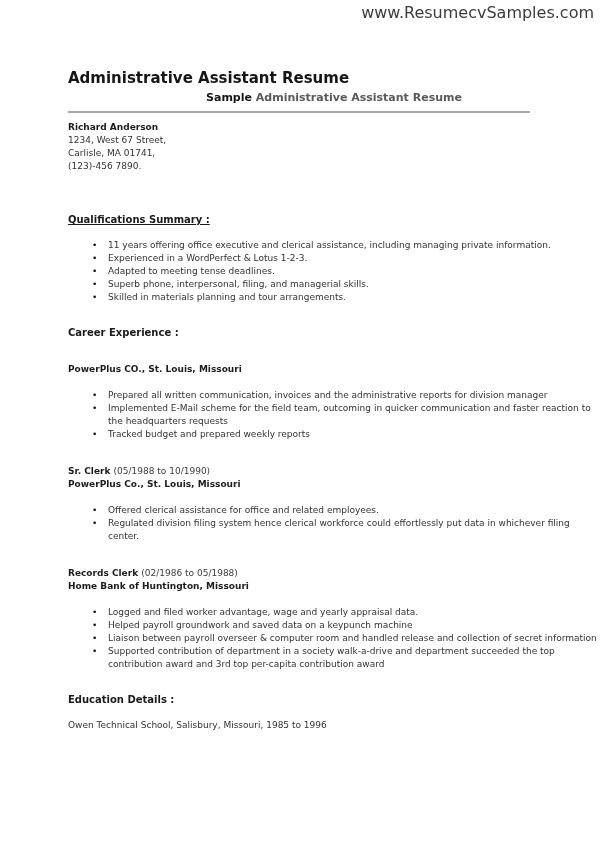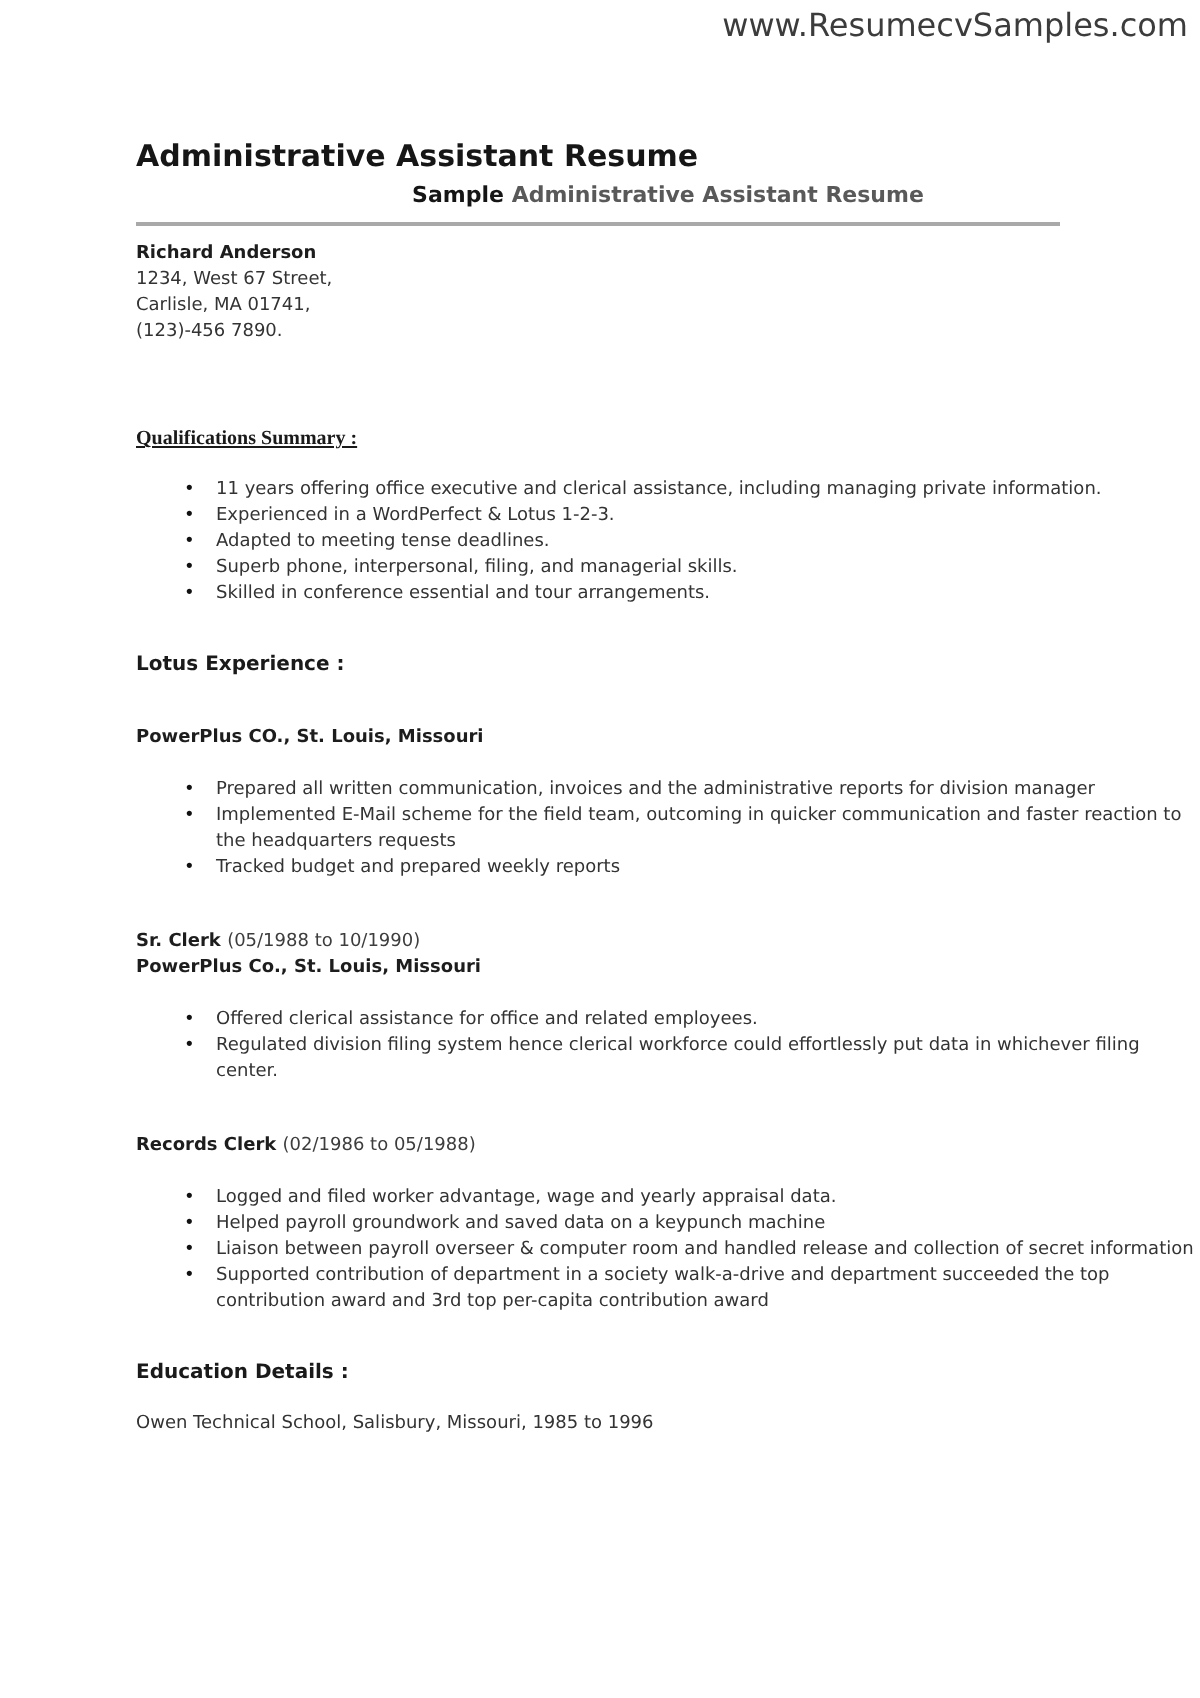--- a/index.html
+++ b/index.html
@@ -58,21 +58,20 @@
   }
   .heading {
     margin: 40px 0 0 0;
     font-size: 10px;
     line-height: 13px;
     font-weight: bold;
     color: #1a1a1a;
   }
   .heading.underlined {
     text-decoration: underline;
-    font-family: Liberation Serif, serif;
   }
   .heading.tight {
     margin-top: 22px;
   }
   ul.bullets {
     list-style: none;
     margin: 13px 0 0 0;
     padding: 0;
   }
   ul.bullets li {
@@ -129,24 +128,24 @@
     <div>Carlisle, MA 01741,</div>
     <div>(123)-456 7890.</div>
   </div>
 
   <h2 class="heading underlined">Qualifications Summary :</h2>
   <ul class="bullets">
     <li>11 years offering office executive and clerical assistance, including managing private information.</li>
     <li>Experienced in a WordPerfect &amp; Lotus 1-2-3.</li>
     <li>Adapted to meeting tense deadlines.</li>
     <li>Superb phone, interpersonal, filing, and managerial skills.</li>
-    <li>Skilled in conference essential and tour arrangements.</li>
+    <li>Skilled in materials planning and tour arrangements.</li>
   </ul>
 
-  <h2 class="heading tight">Lotus Experience :</h2>
+  <h2 class="heading tight">Career Experience :</h2>
 
   <div class="job">
     <div class="company">PowerPlus CO., St. Louis, Missouri</div>
     <ul class="bullets">
       <li>Prepared all written communication, invoices and the administrative reports for division manager</li>
       <li>Implemented E-Mail scheme for the field team, outcoming in quicker communication and faster reaction to the headquarters requests</li>
       <li>Tracked budget and prepared weekly reports</li>
     </ul>
   </div>
 
@@ -160,20 +159,21 @@
       <li>Offered clerical assistance for office and related employees.</li>
       <li>Regulated division filing system hence clerical workforce could effortlessly put data in whichever filing center.</li>
     </ul>
   </div>
 
   <div class="job">
     <div class="job-title">
       <span class="bold">Records Clerk</span>
       <span class="dates">(02/1986 to 05/1988)</span>
     </div>
+    <div class="company">Home Bank of Huntington, Missouri</div>
     <ul class="bullets">
       <li>Logged and filed worker advantage, wage and yearly appraisal data.</li>
       <li>Helped payroll groundwork and saved data on a keypunch machine</li>
       <li>Liaison between payroll overseer &amp; computer room and handled release and collection of secret information</li>
       <li>Supported contribution of department in a society walk-a-drive and department succeeded the top contribution award and 3rd top per-capita contribution award</li>
     </ul>
   </div>
 
   <h2 class="heading tight">Education Details :</h2>
   <div class="school">Owen Technical School, Salisbury, Missouri, 1985 to 1996</div>

